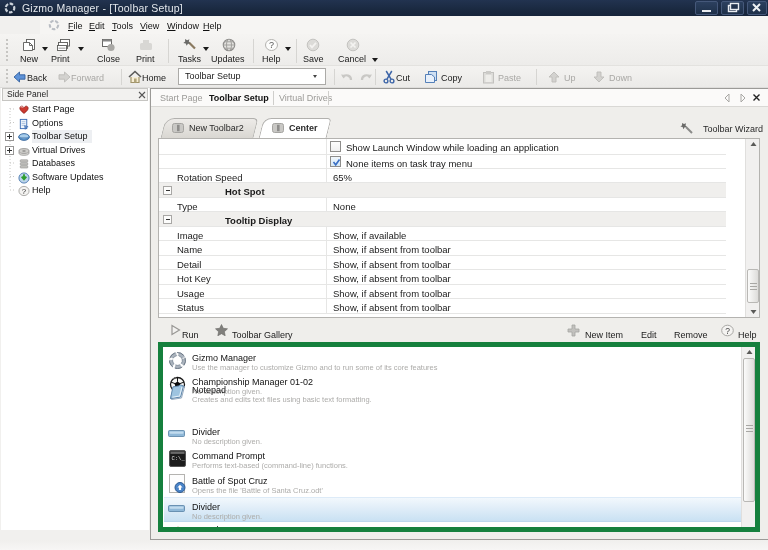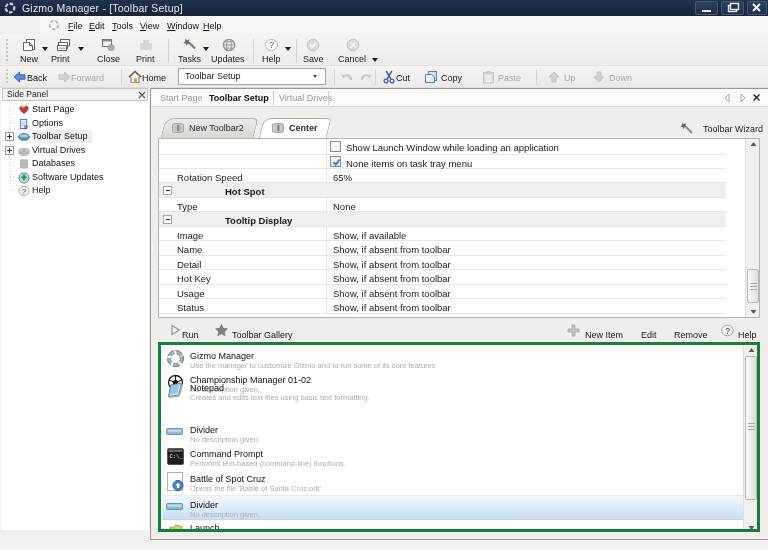--- a/index.html
+++ b/index.html
@@ -53,21 +53,21 @@
 .cb { position:absolute; top:1px; width:11px; height:11px; border:1px solid #8e8d8b; background:linear-gradient(#fdfdfd,#f0f0f0); }
 
 .vsb { position:absolute; background:#f1f0ef; border-left:1px solid #e0dfdd; }
 .sbup, .sbdn { position:absolute; left:1px; width:13px; height:11px; }
 .sbthumb { position:absolute; left:1px; width:12px; background:linear-gradient(90deg,#fbfbfa,#dddcda); border:1px solid #b9b8b5; border-radius:2px; }
 .sbgrip { position:absolute; left:2px; width:7px; height:1px; background:#a8a7a4; }
 
 #runbar { position:absolute; left:7px; top:229px; width:602px; height:24px; font-size:9px; }
 .rlbl { position:absolute; top:12px; color:#1a1a1a; white-space:nowrap; }
 
-#list { position:absolute; left:7px; top:253px; width:602px; height:190px; background:#fff; border:3px solid #15803d; overflow:hidden; }
+#list { position:absolute; left:7px; top:253px; width:602px; height:190px; background:#fff; border:5px solid #15803d; overflow:hidden; }
 .lrow { position:absolute; left:1px; width:584px; height:25px; }
 .lrow .t { position:absolute; left:28px; top:4px; font-size:9px; color:#111; }
 .lrow .d { position:absolute; left:28px; top:14px; font-size:7.5px; color:#adacaa; }
 .lrow.sel { background:linear-gradient(#f2f8fd 0%,#e0edf8 45%,#c9e1f3 100%); border-top:1px solid #ddebf8; border-bottom:1px solid #bcd8ee; }
 
 #statusbar { position:absolute; left:0; top:540px; width:768px; height:10px; background:linear-gradient(#f0efed,#f7f6f5); }
 </style>
 </head>
 <body>
 

